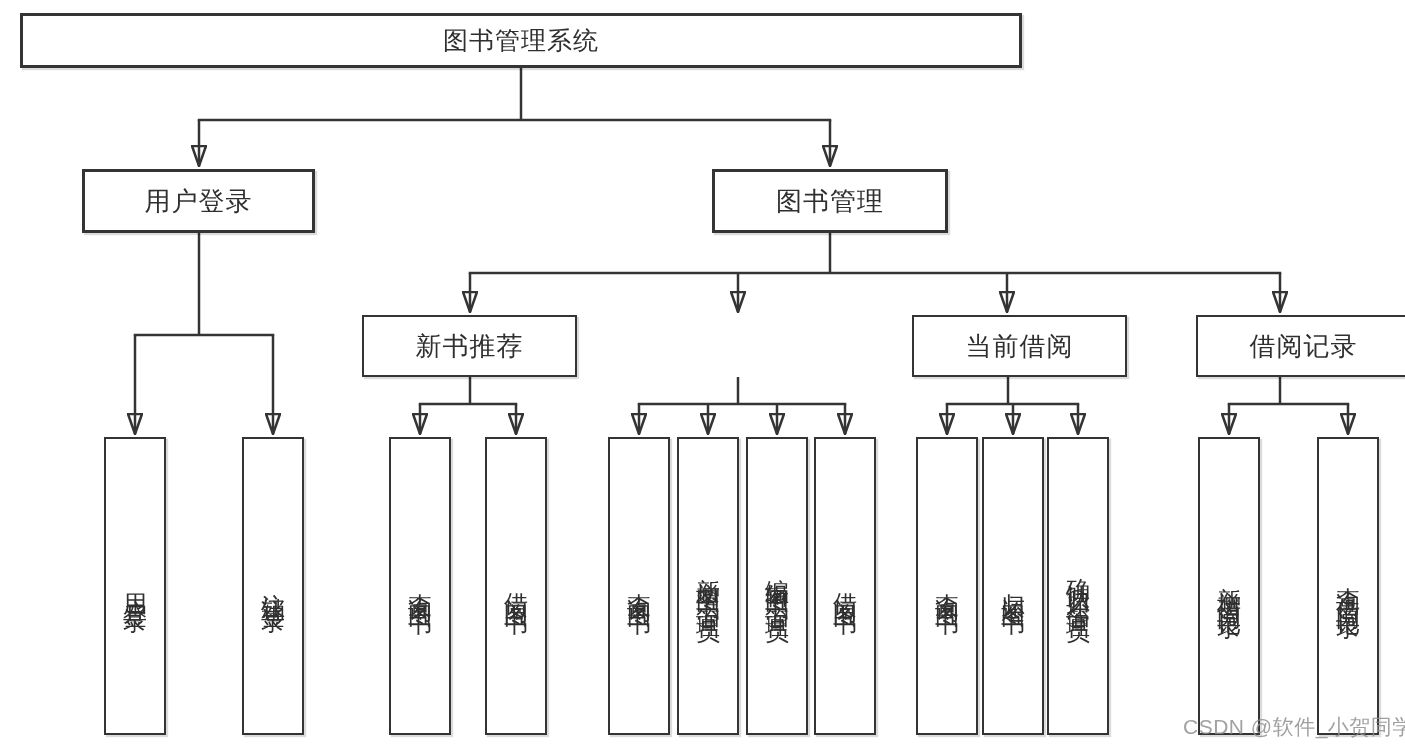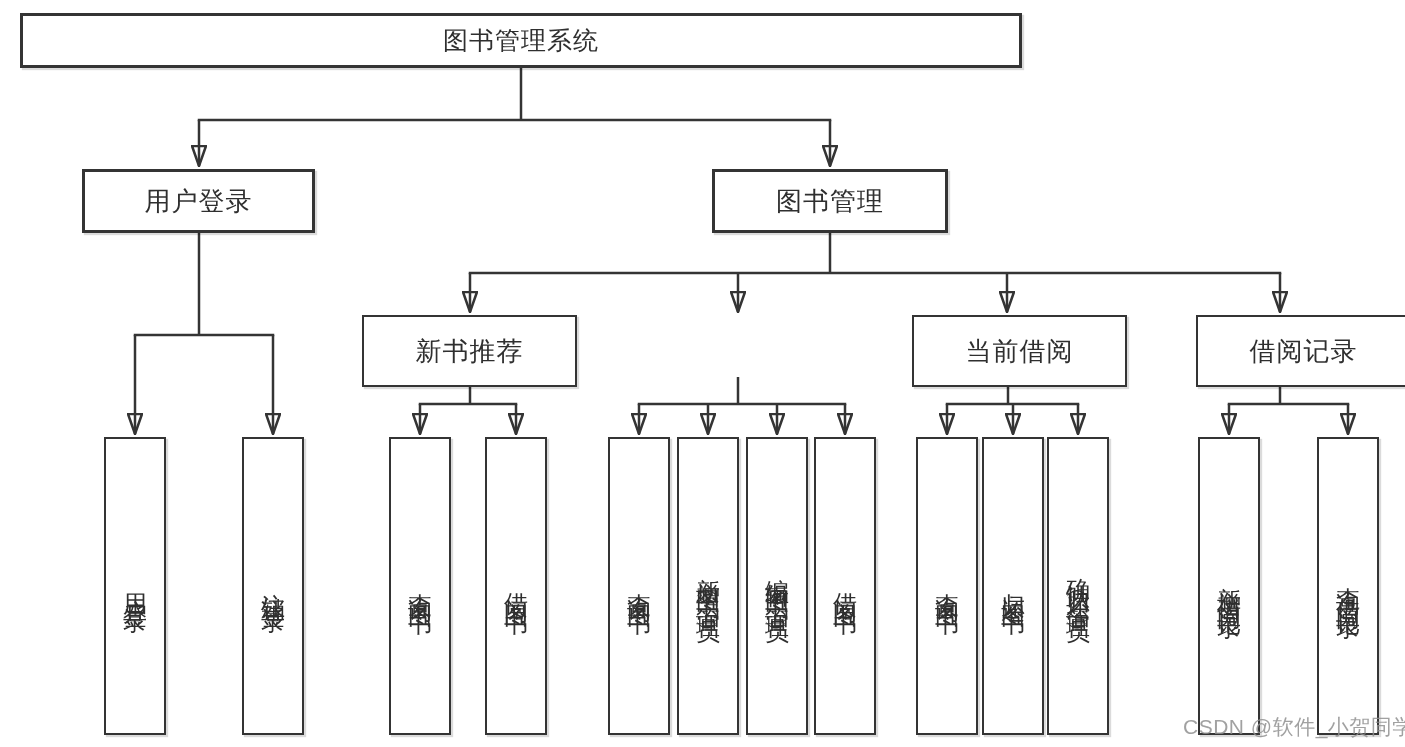--- a/index.html
+++ b/index.html
@@ -20,21 +20,21 @@
     display: flex;
     align-items: center;
     justify-content: center;
     box-shadow: 2px 2px 1px rgba(0,0,0,0.14);
     z-index: 2;
   }
   .node.h { font-size: 26px; letter-spacing: 1px; }
   .node.root  { left: 20px;  top: 13px;  width: 1002px; height: 55px; font-size: 25px; }
   .node.l1a   { left: 82px;  top: 169px; width: 233px;  height: 64px; }
   .node.l1b   { left: 712px; top: 169px; width: 236px;  height: 64px; }
-  .node.l2 { top: 315px; width: 215px; height: 72px; border-width: 2.5px; }
+  .node.l2 { top: 315px; width: 215px; height: 62px; border-width: 2.5px; }
   .node.l2a { left: 362px; }
   .node.l2b { left: 631px; }
   .node.l2c { left: 900px; margin-left: 12px; }
   .node.l2d { left: 1196px; }
   .leaf {
     position: absolute;
     top: 437px;
     width: 62px;
     height: 298px;
     background: #ffffff;

